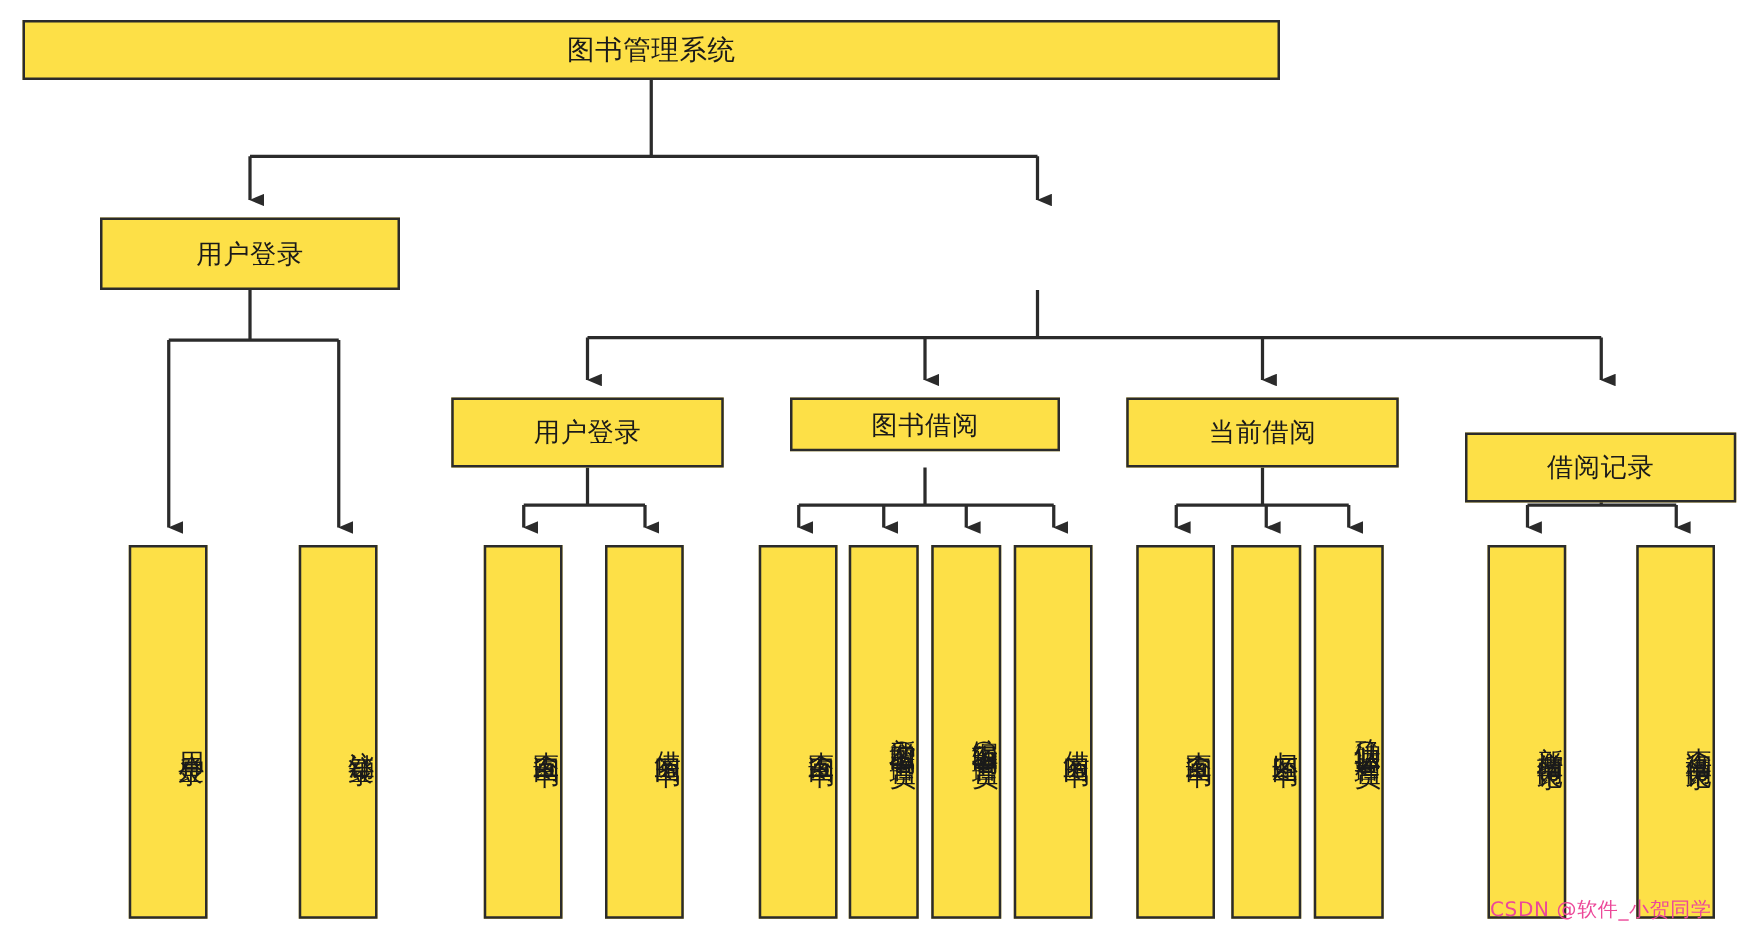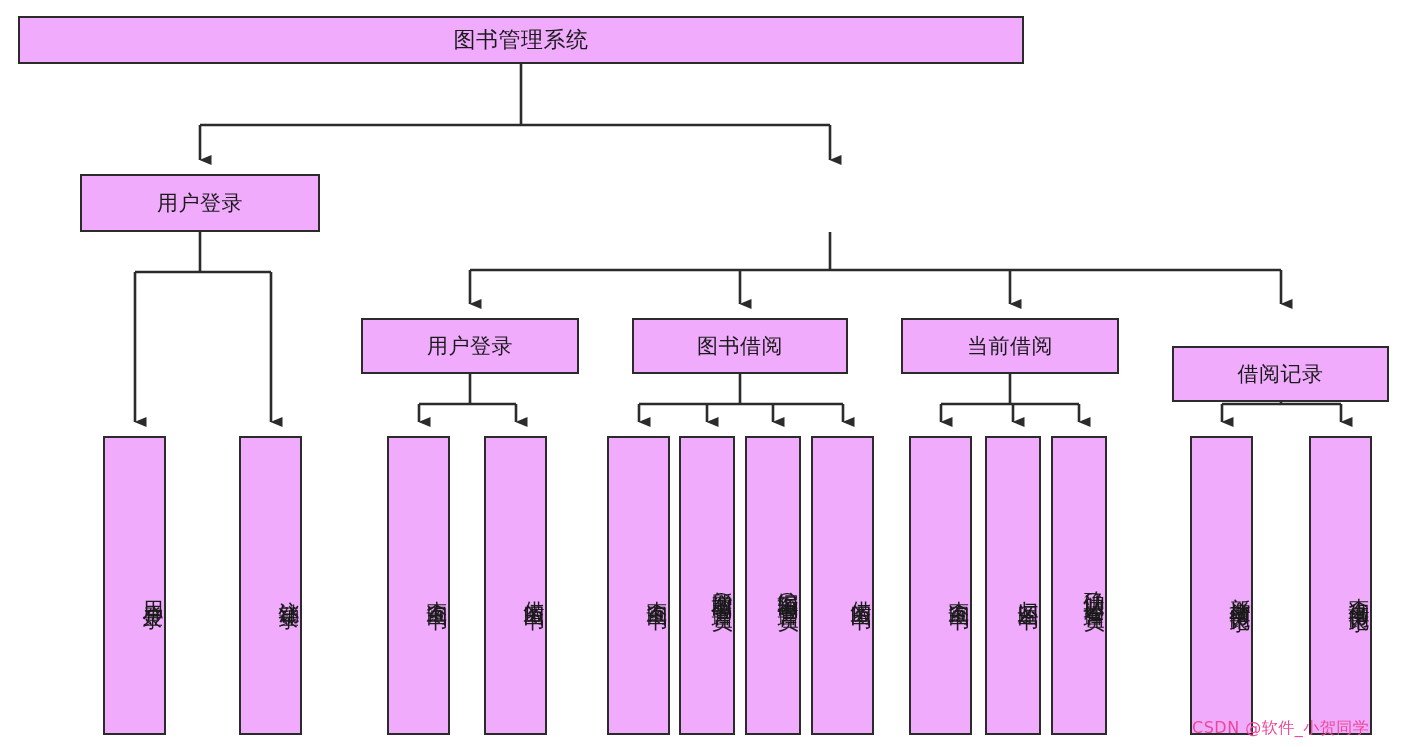--- a/index.html
+++ b/index.html
@@ -22,21 +22,21 @@
     position: absolute;
     left: 0;
     top: 0;
     width: 1405px;
     height: 747px;
     pointer-events: none;
   }
   .node {
     position: absolute;
     box-sizing: border-box;
-    background: #f0abfc;
+    background: #fde047;
     border: 2px solid #2b2b2b;
     display: flex;
     align-items: center;
     justify-content: center;
     color: #1a1a1a;
     z-index: 2;
   }
   .node-h {
     font-size: 21px;
     letter-spacing: 0.5px;
@@ -118,21 +118,21 @@
       <path d="M 1222 404 L 1222 422" marker-end="url(#arrow)"></path>
       <path d="M 1341 404 L 1341 422" marker-end="url(#arrow)"></path>
     </g>
   </svg>
 
   <div class="node node-h node-root" style="left:18px; top:16px; width:1006px; height:48px;">图书管理系统</div>
 
   <div class="node node-h" style="left:80px; top:174px; width:240px; height:58px;">用户登录</div>
 
   <div class="node node-h" style="left:361px; top:318px; width:218px; height:56px;">用户登录</div>
-  <div class="node node-h" style="left:632px; top:318px; width:216px; height:56px;">图书借阅</div>
+  <div class="node node-h" style="left:632px; top:318px; width:216px; height:43px;">图书借阅</div>
   <div class="node node-h" style="left:901px; top:318px; width:218px; height:56px;">当前借阅</div>
   <div class="node node-h" style="left:1172px; top:318px; width:217px; height:56px;margin-top:28px;">借阅记录</div>
 
   <div class="node node-v" style="left:103px; top:436px; width:63px; height:299px;">用户登录</div>
   <div class="node node-v" style="left:239px; top:436px; width:63px; height:299px;">注销登录</div>
 
   <div class="node node-v" style="left:387px; top:436px; width:63px; height:299px;">查询图书</div>
   <div class="node node-v" style="left:484px; top:436px; width:63px; height:299px;">借阅图书</div>
 
   <div class="node node-v" style="left:607px; top:436px; width:63px; height:299px;">查询图书</div>

